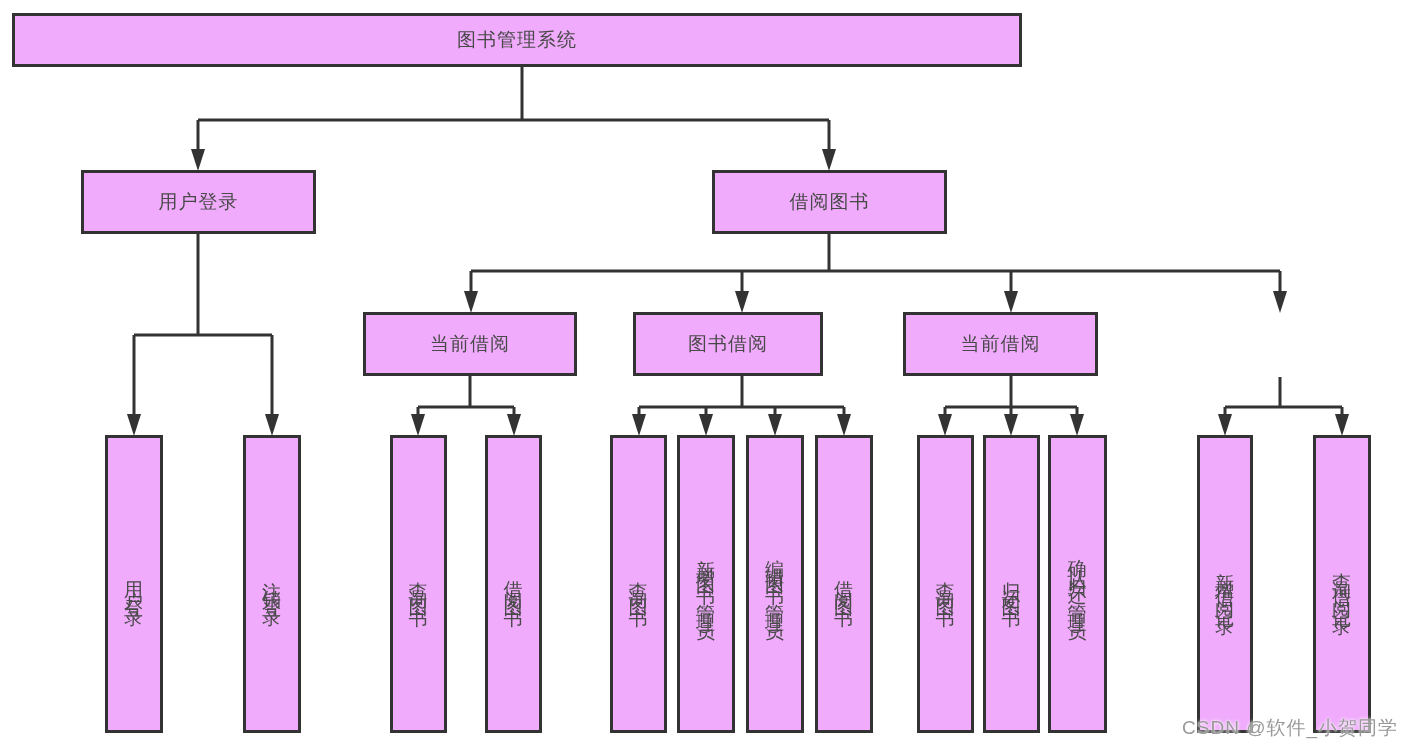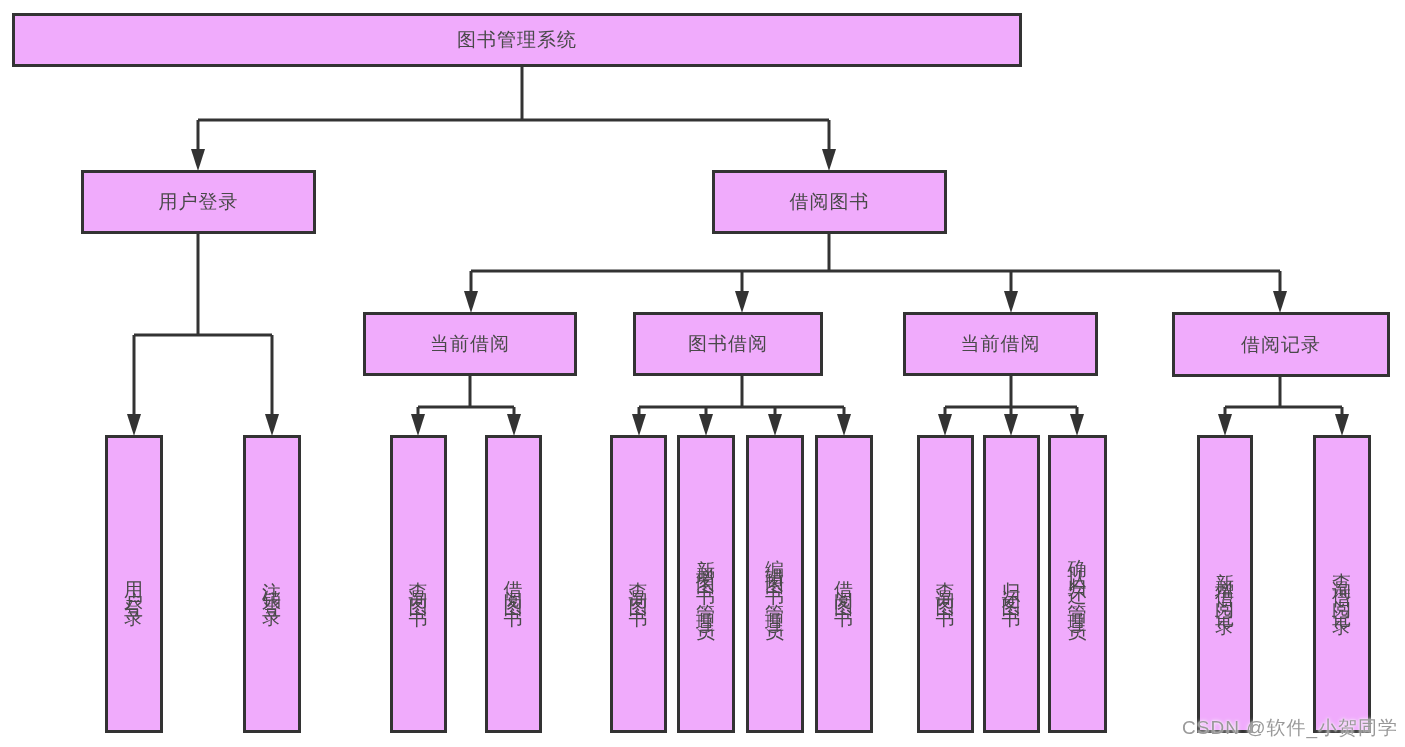--- a/index.html
+++ b/index.html
@@ -165,23 +165,20 @@
 
   <div class="box n-new-rec">
     <span class="h-label">当前借阅</span>
   </div>
   <div class="box n-borrow">
     <span class="h-label">图书借阅</span>
   </div>
   <div class="box n-current">
     <span class="h-label">当前借阅</span>
   </div>
-  <div class="box n-record">
-    <span class="h-label">借阅记录</span>
-  </div>
 
   <div class="box lf-1">
     <span class="v-label">用户登录</span>
   </div>
   <div class="box lf-2">
     <span class="v-label">注销登录</span>
   </div>
   <div class="box lf-3">
     <span class="v-label">查询图书</span>
   </div>

